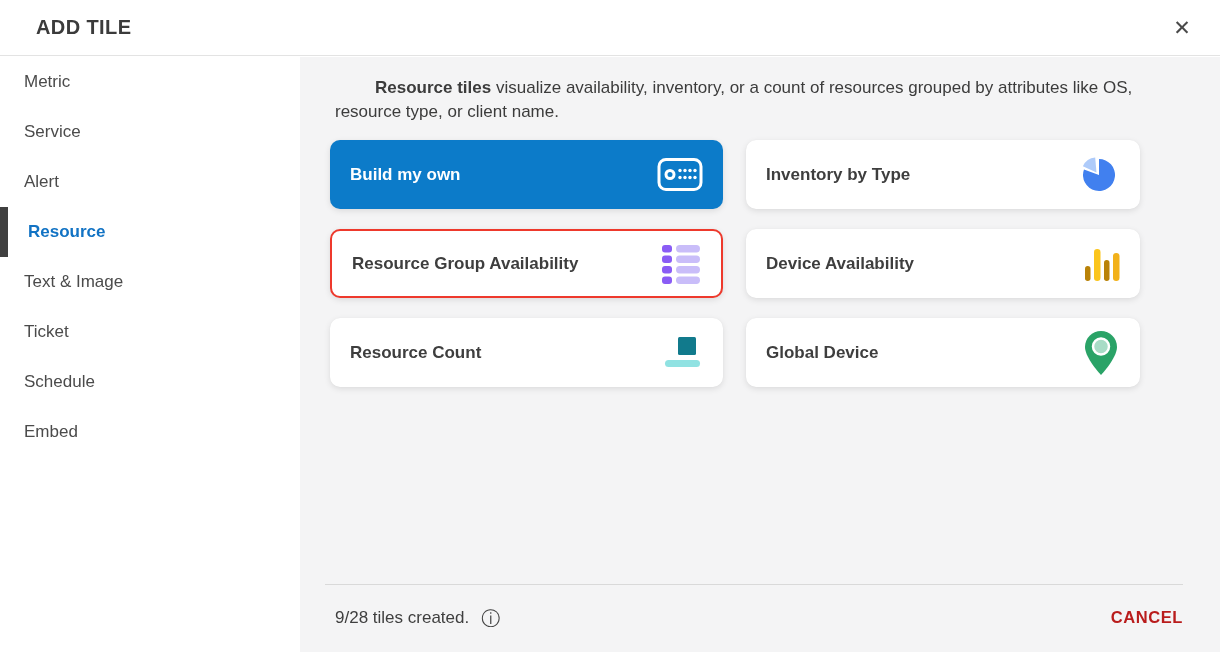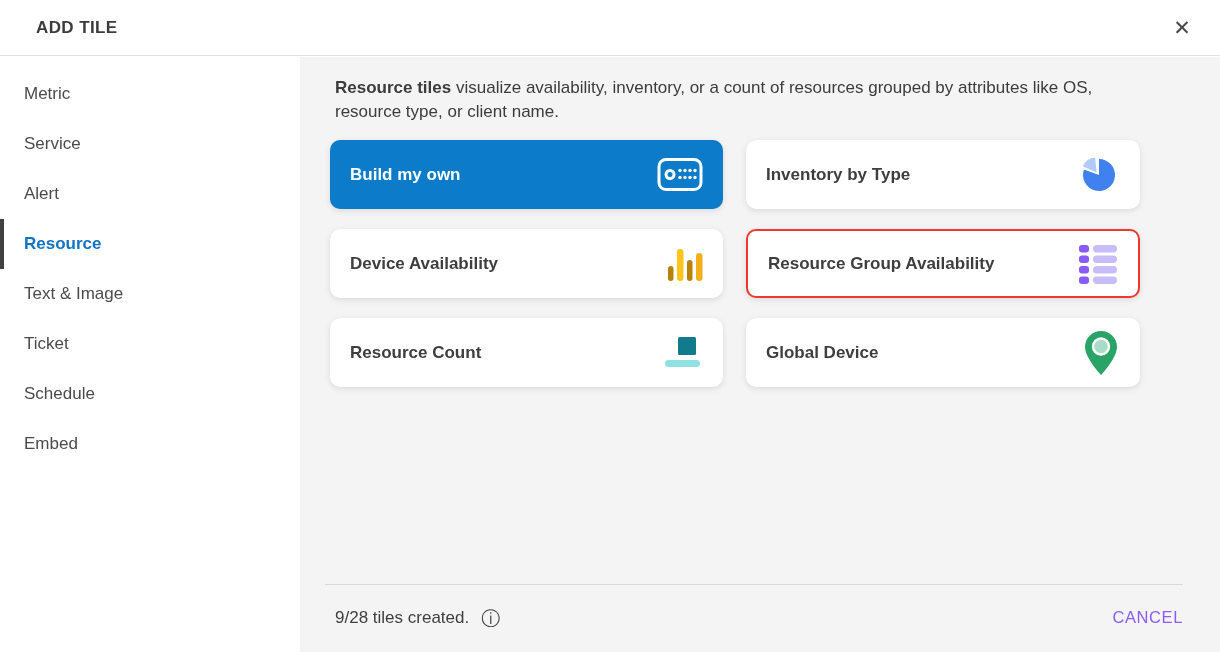--- a/index.html
+++ b/index.html
@@ -8,52 +8,52 @@
     font-family:"Liberation Sans","DejaVu Sans",sans-serif;
     background:#fff; position:relative; overflow:hidden;
   }
   
   .header {
     position:absolute; top:0; left:0; width:1220px; height:56px;
     background:#fff; border-bottom:1px solid #e3e3e3;
     display:flex; align-items:center;
   }
   .header-title {
-    margin-left:36px; font-size:17px; font-weight:700; color:#3b3b3b;
+    margin-left:36px; font-size:20px; font-weight:700; color:#3b3b3b;
     letter-spacing:0.4px;
   }
   .close-btn {
     position:absolute; right:22px; top:12px; width:32px; height:32px;
     display:flex; align-items:center; justify-content:center;
     font-size:21px; color:#4a4a4a; cursor:pointer; background:none; border:none;
     font-family:"DejaVu Sans",sans-serif; font-weight:400;
   }
   
   .sidebar {
     position:absolute; left:0; top:57px; width:300px; height:446px;
-    background:#fff; padding-top:12px;
+    background:#fff; 
   }
   .side-item {
     height:50px; line-height:50px; padding-left:24px;
     font-size:17px; color:#4b4b4b; cursor:pointer;
   }
   .side-item.active {
     color:#1273c4; font-weight:700;
-    border-left:4px solid #404040; padding-left:20px;
+    border-left:8px solid #404040; padding-left:20px;
   }
   
   .content {
     position:absolute; left:300px; top:57px; width:920px; height:595px;
     background:#f4f4f5;
   }
   .description {
     position:absolute; left:35px; top:19px; width:800px;
     font-size:17px; line-height:24px; color:#3c3c3c;
   }
-  .description b { font-weight:700; }
+  .description b { font-weight:700;margin-left:40px; }
   .tiles-grid {
     position:absolute; left:30px; top:83px;
     display:grid; grid-template-columns:393px 394px; gap:20px 23px;
   }
   .tile {
     height:69px; background:#fff; border-radius:10px;
     box-shadow:0 2px 6px rgba(0,0,0,0.10), 0 0 1px rgba(0,0,0,0.06);
     display:flex; align-items:center; justify-content:space-between;
     padding:0 20px 0 20px; cursor:pointer;gap:44px;
   }
@@ -70,21 +70,21 @@
   .footer-status {
     position:absolute; left:35px; top:551px;
     display:flex; align-items:flex-end; font-size:17px; color:#3f3f3f;
   }
   .info-icon {
     margin-left:12px; font-size:19px; color:#454545; cursor:pointer;
     font-family:"DejaVu Sans",sans-serif; line-height:1;
   }
   .cancel-btn {
     position:absolute; right:37px; top:551px;
-    font-size:16.5px; font-weight:400; letter-spacing:0.6px; color:#8b5cf6;
+    font-size:16.5px; font-weight:700; letter-spacing:0.6px; color:#b91c1c;
     background:none; border:none; cursor:pointer;
     font-family:"Liberation Sans",sans-serif;
   }
 </style>
 </head>
 <body>
 
 <div class="header">
   <div class="header-title">ADD TILE</div>
   <button class="close-btn">✕</button>
@@ -133,32 +133,20 @@
       <span class="tile-label">Inventory by Type</span>
       <span class="tile-icon">
         <svg width="42" height="42" viewBox="0 0 42 42">
           <path d="M21,21 L21,5 A16,16 0 1 1 5.97,15.53 Z" fill="#4180ef"></path>
           <path d="M18.5,18.5 L17.19,3.56 A15,15 0 0 0 4.9,12.16 Z" fill="#aecbfa"></path>
         </svg>
       </span>
     </div>
 
 
-    <div class="tile">
-      <span class="tile-label">Device Availability</span>
-      <span class="tile-icon">
-        <svg width="38" height="40" viewBox="0 0 38 40">
-          <rect x="3" y="22" width="5.5" height="15" rx="2.7" fill="#b98208"></rect>
-          <rect x="12" y="5" width="6.5" height="32" rx="3.2" fill="#fbc51c"></rect>
-          <rect x="22" y="16" width="5.5" height="21" rx="2.7" fill="#b98208"></rect>
-          <rect x="31" y="9" width="6.5" height="28" rx="3.2" fill="#f2b11a"></rect>
-        </svg>
-      </span>
-    </div>
-
     <div class="tile highlighted">
       <span class="tile-label">Resource Group Availability</span>
       <span class="tile-icon">
         <svg width="40" height="42" viewBox="0 0 40 42">
           <g fill="#8a5cf5">
             <rect x="1" y="2" width="10" height="7.5" rx="3"></rect>
             <rect x="1" y="12.5" width="10" height="7.5" rx="3"></rect>
             <rect x="1" y="23" width="10" height="7.5" rx="3"></rect>
             <rect x="1" y="33.5" width="10" height="7.5" rx="3"></rect>
           </g>
@@ -166,20 +154,32 @@
             <rect x="15" y="2" width="24" height="7.5" rx="3.7"></rect>
             <rect x="15" y="12.5" width="24" height="7.5" rx="3.7"></rect>
             <rect x="15" y="23" width="24" height="7.5" rx="3.7"></rect>
             <rect x="15" y="33.5" width="24" height="7.5" rx="3.7"></rect>
           </g>
         </svg>
       </span>
     </div>
 
     <div class="tile">
+      <span class="tile-label">Device Availability</span>
+      <span class="tile-icon">
+        <svg width="38" height="40" viewBox="0 0 38 40">
+          <rect x="3" y="22" width="5.5" height="15" rx="2.7" fill="#b98208"></rect>
+          <rect x="12" y="5" width="6.5" height="32" rx="3.2" fill="#fbc51c"></rect>
+          <rect x="22" y="16" width="5.5" height="21" rx="2.7" fill="#b98208"></rect>
+          <rect x="31" y="9" width="6.5" height="28" rx="3.2" fill="#f2b11a"></rect>
+        </svg>
+      </span>
+    </div>
+
+    <div class="tile">
       <span class="tile-label">Resource Count</span>
       <span class="tile-icon">
         <svg width="40" height="38" viewBox="0 0 40 38">
           <rect x="15" y="3" width="18" height="18" rx="1.5" fill="#117a8c"></rect>
           <rect x="2" y="26" width="35" height="7" rx="3.5" fill="#90e2e2"></rect>
         </svg>
       </span>
     </div>
 
     <div class="tile">

